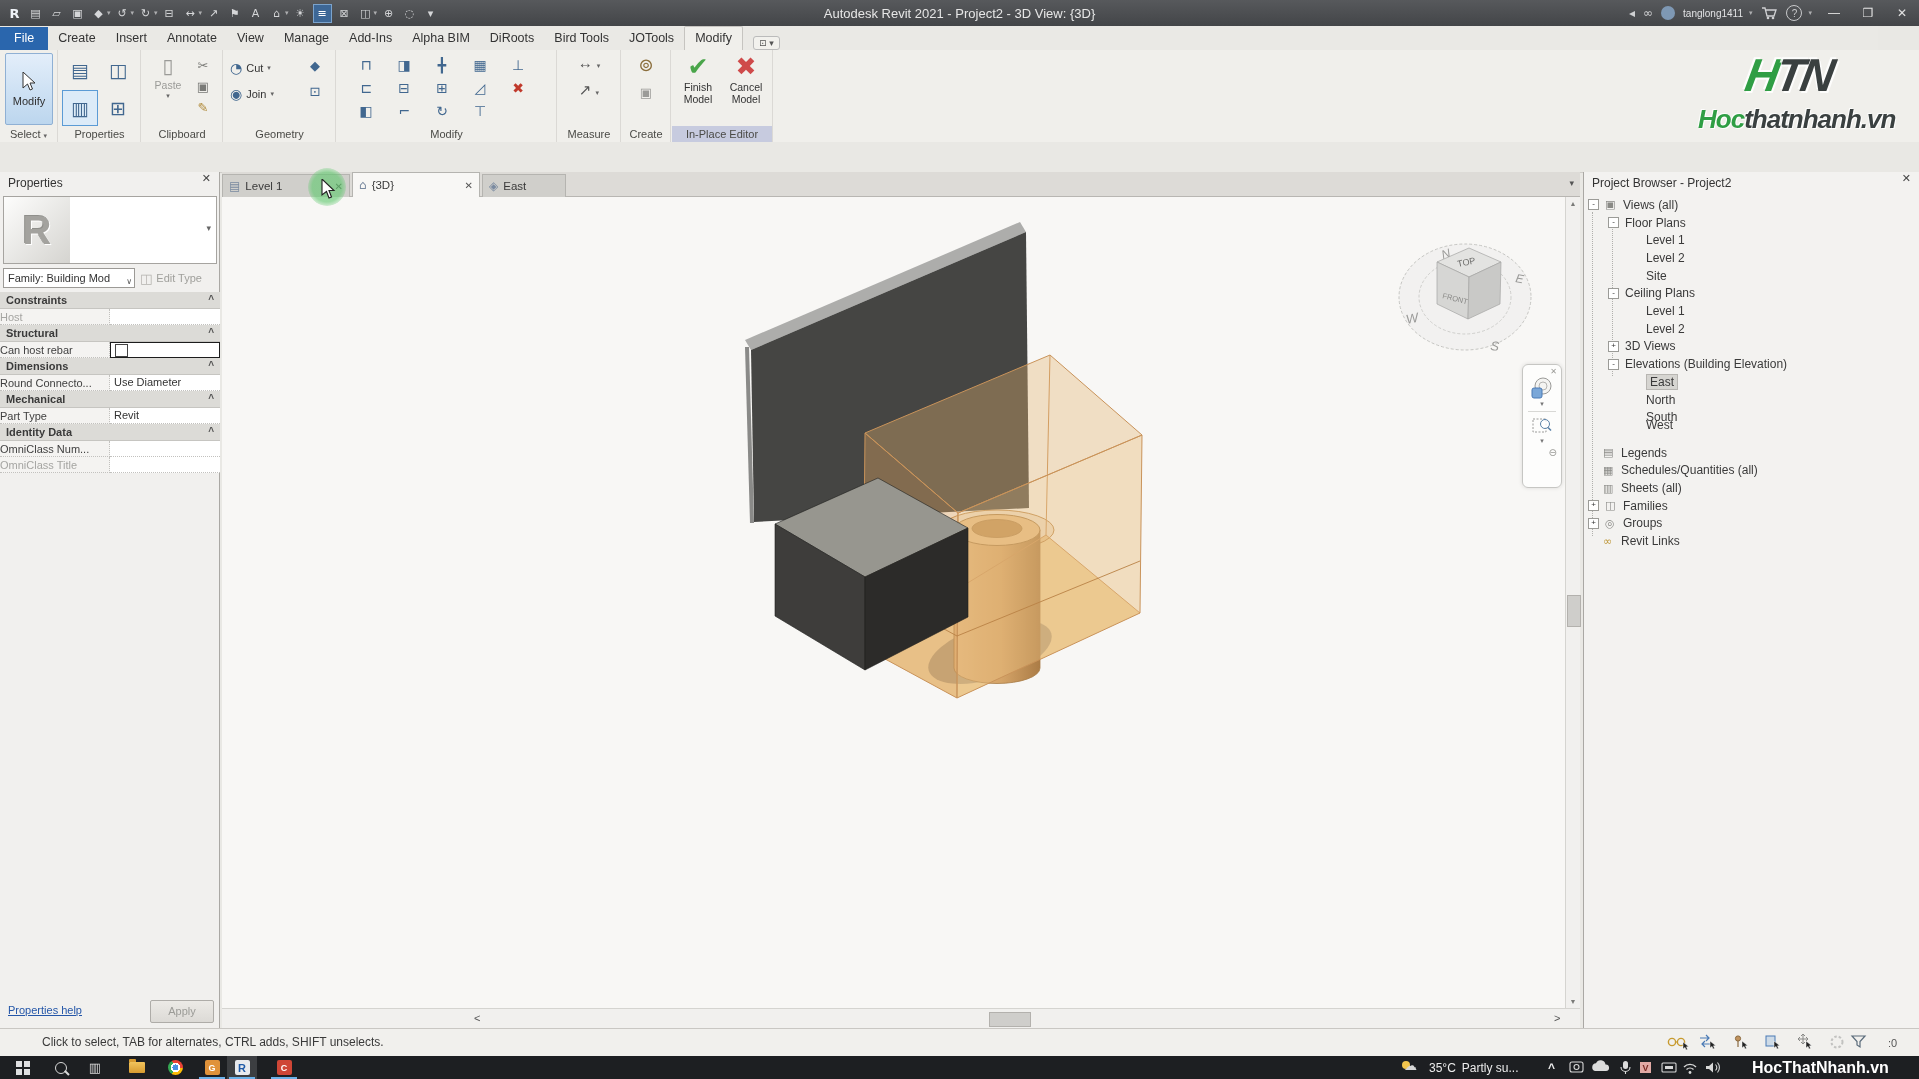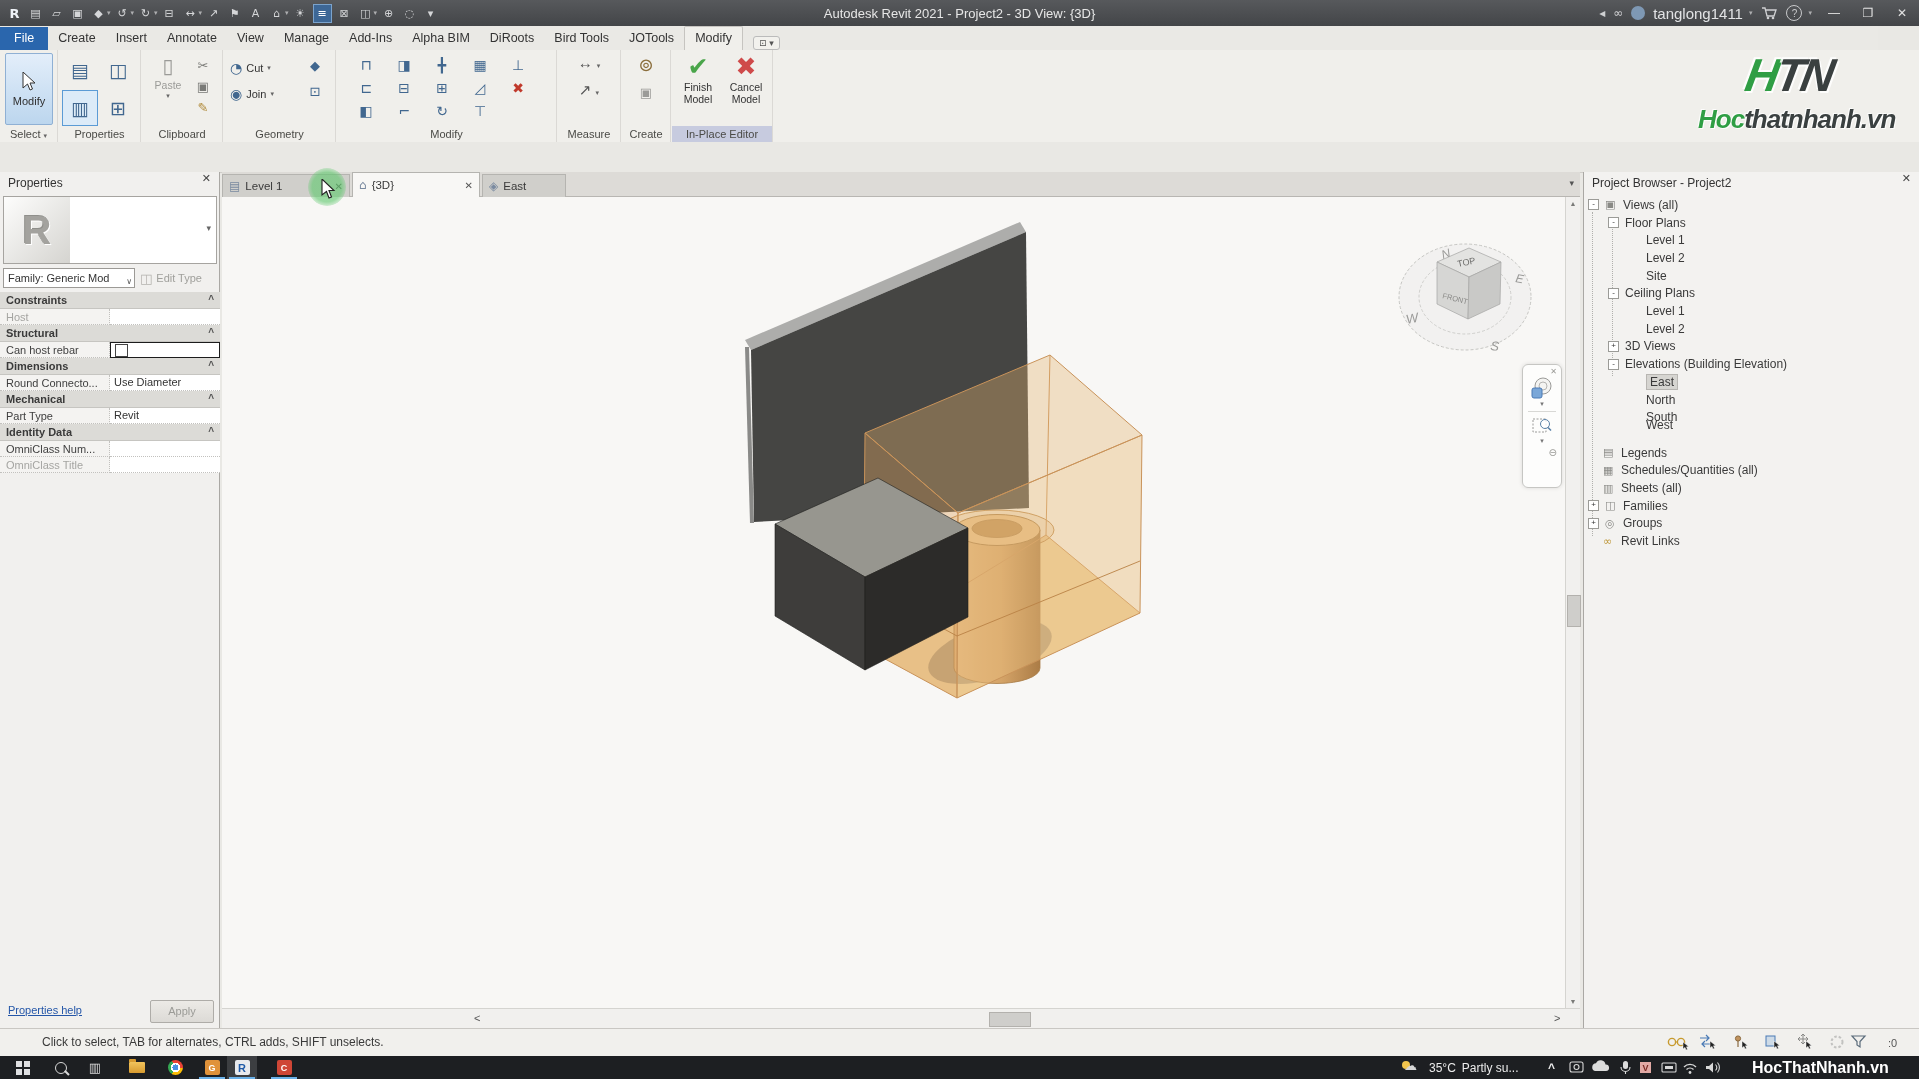--- a/index.html
+++ b/index.html
@@ -12,21 +12,21 @@
   #qat{display:flex;align-items:center;padding-left:4px;}
   .qat-ic{width:17px;height:17px;display:inline-flex;align-items:center;justify-content:center;
     font-size:11px;color:#d5d6d8;margin:0 2px;}
   .qat-logo{font-weight:bold;font-size:13px;color:#eef2f7;}
   .qat-active{background:#3d6796;border:1px solid #7ba3cc;color:#fff;}
   .qat-dd{font-size:7px;color:#aeafb1;margin:0 1px 0 -2px;}
   #title-text{position:absolute;left:0;right:0;text-align:center;font-size:13px;color:#e6e6e6;pointer-events:none;}
   #title-right{position:absolute;right:4px;top:0;height:26px;display:flex;align-items:center;gap:8px;}
   .tr-ic{color:#cfd0d2;font-size:12px;}
   .avatar{width:14px;height:14px;border-radius:50%;background:#7e98b4;display:inline-block;}
-  .tr-user{color:#e2e3e5;font-size:15px;}
+  .tr-user{color:#e2e3e5;font-size:10px;}
   .help-ic{width:14px;height:14px;border-radius:50%;border:1.5px solid #c8c9cb;color:#c8c9cb;
     font-size:10px;display:inline-flex;align-items:center;justify-content:center;}
   .winbtn{color:#e2e2e2;font-size:12px;width:26px;text-align:center;}
 
   
   #menubar{position:absolute;left:0;top:26px;width:1878px;height:24px;background:#eae9e5;
     display:flex;align-items:flex-end;}
   .mtab{display:inline-block;padding:4px 10px 5px;font-size:12.5px;color:#333;}
   .mtab-file{background:#2a66ad;color:#fff;padding:4px 14px 5px;}
   .mtab-active{background:#f0efeb;border:1px solid #c6c4c0;border-bottom:none;border-radius:2px 2px 0 0;}
@@ -93,21 +93,21 @@
     box-sizing:border-box;font-size:11px;color:#333;line-height:18px;padding-left:4px;overflow:hidden;white-space:nowrap;}
   .fam-dd{position:absolute;right:2px;top:4px;font-size:8px;color:#555;}
   .edit-type{position:absolute;left:140px;top:96px;width:77px;height:20px;font-size:11px;color:#a0a09c;
     display:flex;align-items:center;gap:4px;}
   .et-ic{font-size:13px;color:#b5b3af;}
   #prop-grid{position:absolute;left:0;top:120px;width:220px;}
   .psec{height:16px;line-height:16px;background:#dcdbd7;border-bottom:1px solid #c6c5c1;font-size:11px;
     font-weight:bold;color:#3a3a3a;padding:0 6px;position:relative;}
   .psec-ch{position:absolute;right:6px;top:0;font-weight:bold;font-size:10px;color:#555;}
   .prow{height:16px;display:flex;}
-  .pl{width:110px;box-sizing:border-box;font-size:11px;color:#3f3f3f;line-height:16px;padding-left:6px;
+  .pl{width:110px;box-sizing:border-box;font-size:11px;color:#3f3f3f;line-height:16px;
     border-right:1px dotted #c2c1be;border-bottom:1px dotted #c2c1be;background:#f4f3f1;
     overflow:hidden;white-space:nowrap;}
   .pv{width:110px;box-sizing:border-box;font-size:11px;color:#333;line-height:15px;padding-left:4px;
     border-bottom:1px dotted #c2c1be;background:#fff;overflow:hidden;white-space:nowrap;}
   .pv-focus{border:1px solid #1c1c1c;}
   .cb{display:inline-block;width:11px;height:11px;border:1px solid #444;background:#fff;margin-top:1px;}
   .muted{color:#a5a5a2;}
   .pal-help{position:absolute;left:8px;top:832px;font-size:11px;color:#2456a8;text-decoration:underline;text-align:right;}
   .apply-btn{position:absolute;left:150px;top:828px;width:62px;height:21px;background:linear-gradient(#eceae6,#dcdad6);
     border:1px solid #aeaca8;border-radius:2px;font-size:11px;color:#9b9b97;text-align:center;line-height:20px;}
@@ -373,21 +373,21 @@
 <div id="optionsbar"></div>
 
 <div id="palette">
   <div class="pal-head">Properties</div>
   <span class="pal-x">✕</span>
   <div class="tsel">
     <div class="thumb">R</div>
     <span class="tsel-dd">▾</span>
   </div>
   <div class="fam-combo">
-    <span>Family: Generic Mod</span>
+    <span>Family: Building Mod</span>
     <span class="fam-dd">∨</span>
   </div>
   <div class="edit-type">
     <span class="et-ic icf">◫</span>
     <span>Edit Type</span>
   </div>
   <div id="prop-grid">
       <div class="psec"><span>Constraints</span><span class="psec-ch">^</span></div>
       <div class="prow">
         <div class="pl muted">Host</div>

